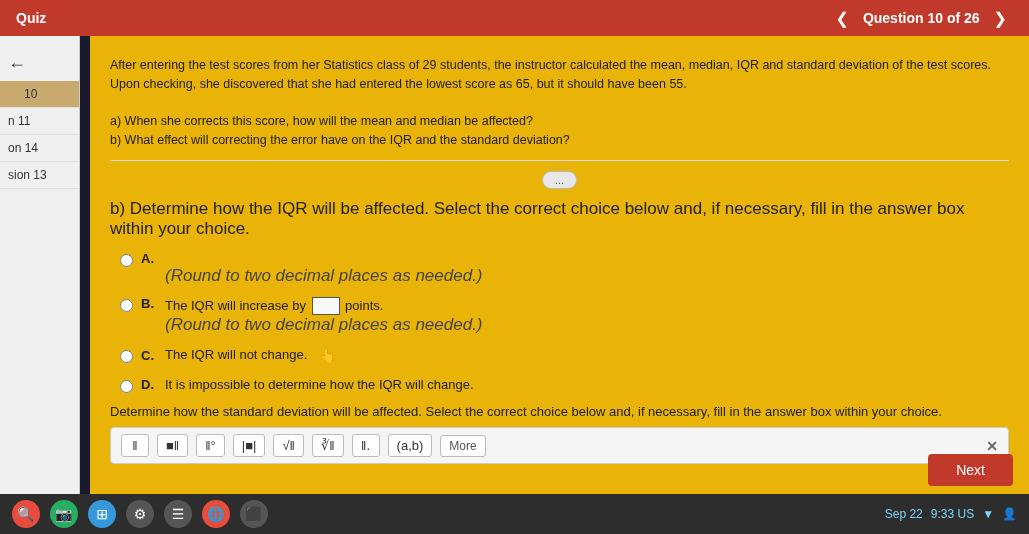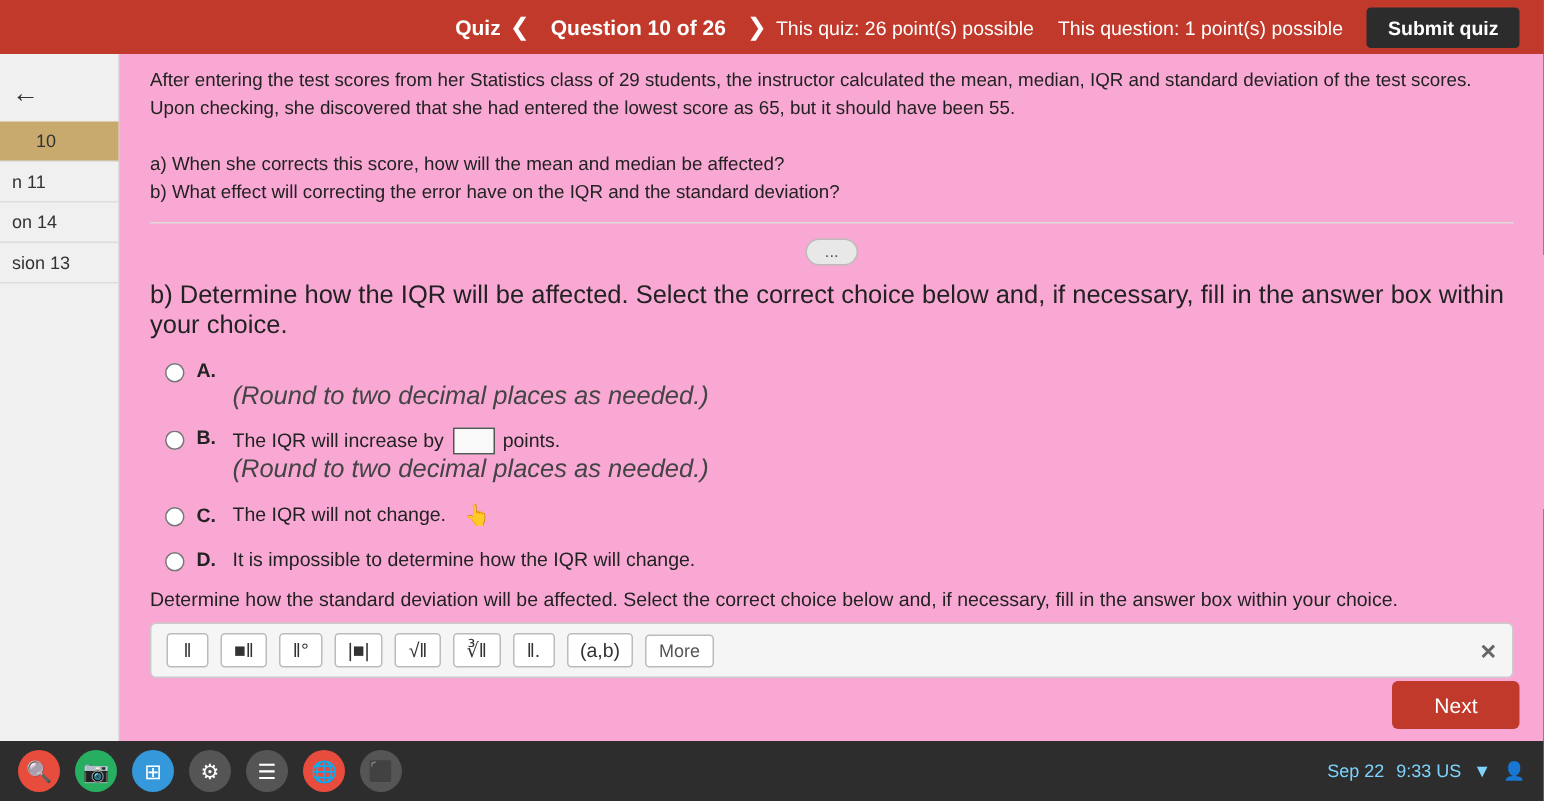--- a/index.html
+++ b/index.html
@@ -11,21 +11,21 @@
       overflow: hidden;
       position: relative;
     }
 
     
     .top-bar {
       background: #c0392b;
       height: 36px;
       display: flex;
       align-items: center;
-      justify-content: flex-end;
+      justify-content: space-between;
       padding: 0 16px;
       color: white;
     }
     .top-bar-left {
       font-size: 14px;
       font-weight: bold;
     }
     .top-bar-center {
       display: flex;
       align-items: center;
@@ -88,25 +88,26 @@
       align-items: center;
       padding: 8px;
       font-size: 18px;
       color: #333;
       cursor: pointer;
     }
 
     
     .content-area {
       flex: 1;
-      background: #f9a8d4;
+      background: #eab308;
       overflow-y: auto;
-      padding: 8px 20px;
+      padding: 20px 20px;
       font-size: 13px;
       color: #222;
+      margin-left: 10px;
     }
 
     .question-text {
       font-size: 12.5px;
       line-height: 1.5;
       margin-bottom: 10px;
       border-bottom: 1px solid #ddd;
       padding-bottom: 10px;
     }
 
@@ -267,25 +268,20 @@
   </style>
 </head>
 <body>
 
 <div class="top-bar">
   <div class="top-bar-left">Quiz</div>
   <div class="top-bar-center">
     <button class="nav-arrow">❮</button>
     <span>Question 10 of 26</span>
     <button class="nav-arrow">❯</button>
-  </div>
-  <div class="top-bar-right">
-    <span>This quiz: 26 point(s) possible</span>
-    <span>This question: 1 point(s) possible</span>
-    <button class="submit-btn">Submit quiz</button>
   </div>
 </div>
 
 <div class="main-layout">
 
   <div class="sidebar">
     <div class="back-arrow">←</div>
     <div class="sidebar-item active">10</div>
     <div class="sidebar-item">n 11</div>
     <div class="sidebar-item">on 14</div>

